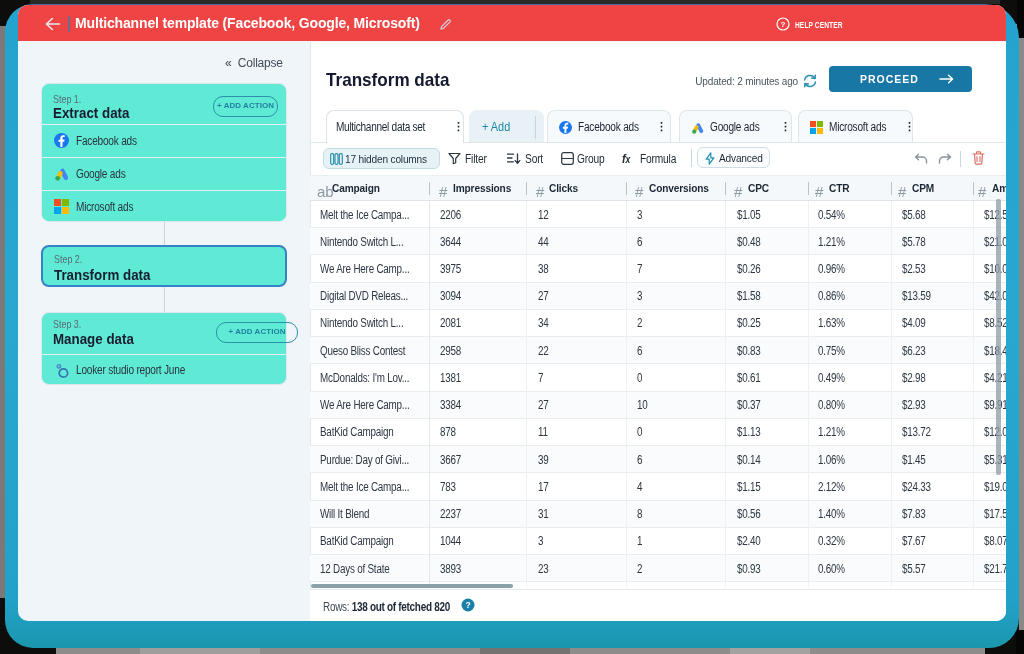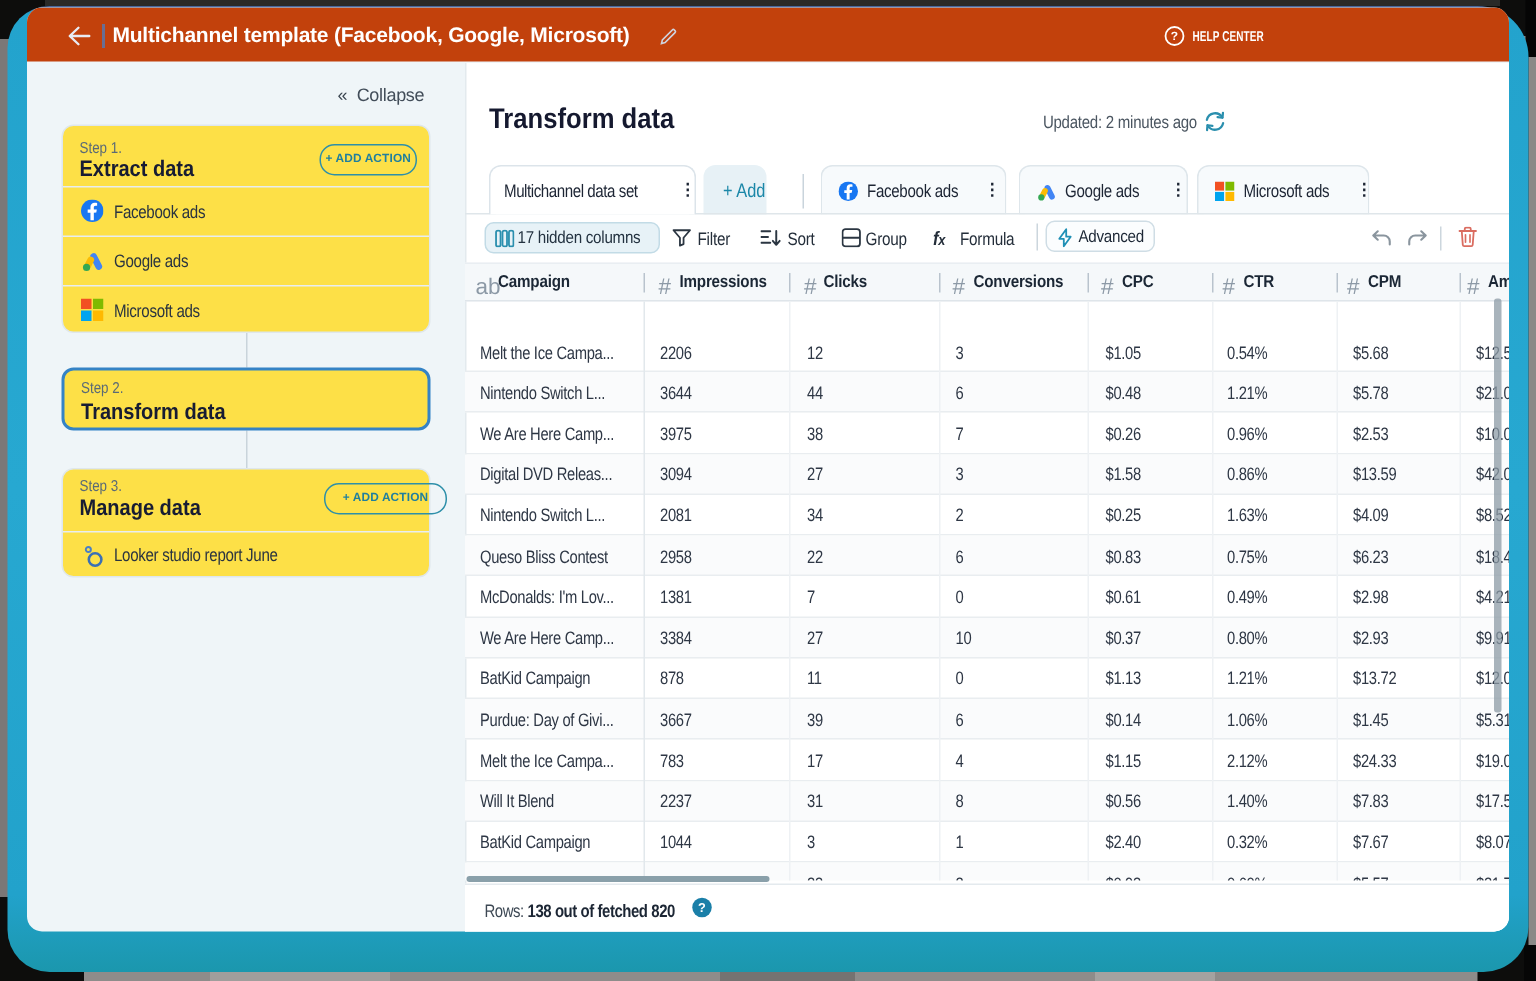--- a/index.html
+++ b/index.html
@@ -19,36 +19,36 @@
 
   
   #frame { left:5px; top:3.5px; width:1014px; height:644.5px; border-radius:28px 34px 30px 28px;
     background:linear-gradient(180deg,#48649e 0%, #23a3cd 0.8%, #27a8d1 50%, #22a2cb 92%, #1b97ad 100%); }
 
   
   #win { left:18px; top:4.5px; width:988px; height:616.5px; border-radius:10px;
     overflow:hidden; background:#eff5f8; }
 
   
-  #navbar { left:0; top:0; width:988px; height:36.5px; background:#c2410c; }
+  #navbar { left:0; top:0; width:988px; height:36.5px; background:#ef4444; }
   #backarrow { left:27px; top:12px; }
   #nav-sep { left:50px; top:11px; width:1.5px; height:16px; background:#696e92; }
   #nav-title { left:57px; top:10.5px; color:#ffffff; font-size:14px; font-weight:bold; letter-spacing:-0.15px; }
   #nav-pencil { left:421px; top:13px; }
   #help { left:777px; top:14px; color:#ffffff; font-size:9.5px; font-weight:bold; letter-spacing:0.1px; transform:scaleX(0.7); transform-origin:0 50%; }
   #saverun { left:839px; top:5px; width:115px; height:27px; background:#ffffff; border-radius:4px; }
   #saverun .txt { position:absolute; left:12px; top:8.5px; color:#157f9d; font-size:10px; font-weight:bold; letter-spacing:0.5px; }
   #saverun .div { position:absolute; left:87px; top:0; width:1px; height:27px; background:#d7e1e8; }
   #saverun .chev { position:absolute; left:96px; top:10px; }
 
   
   .collapse { left:207px; top:51.5px; color:#424d59; font-size:12px; letter-spacing:-0.2px; }
   .collapse .chev { font-size:12px; color:#39444f; }
 
-  .card { background:#fde047; border:1px solid #dfe7ec; border-radius:8px; }
+  .card { background:#5eead4; border:1px solid #dfe7ec; border-radius:8px; }
   #card1 { left:23px; top:78px; width:246px; height:139px; }
   #card2 { left:23px; top:240px; width:246px; height:42px; border:2px solid #3583c5; }
   #card3 { left:23px; top:307px; width:246px; height:73px; }
   .steplbl { position:absolute; left:11px; color:#5a6a76; font-size:10.5px; transform:scaleX(0.85); transform-origin:0 50%; }
   .stepname { position:absolute; left:11px; color:#171c33; font-size:15px; font-weight:bold; transform:scaleX(0.89); transform-origin:0 50%; }
   .addbtn { position:absolute; border:1.5px solid #2d8fa9; border-radius:8px; color:#1f7f9e;
     font-size:7.9px; font-weight:bold; letter-spacing:0.1px; text-align:center; overflow:hidden; border-radius:10px !important; }
   .srcrow-divider { position:absolute; left:0; width:100%; height:1px; background:#e8edf1; }
   .srctxt { position:absolute; left:34px; color:#2a3440; font-size:12px; letter-spacing:-0.25px; transform:scaleX(0.84); transform-origin:0 50%; }
   .connector { left:146px; width:1px; background:#c9d4db; }
@@ -57,21 +57,21 @@
   #main { left:292px; top:37px; width:696px; height:580px; background:#ffffff; border-left:1px solid #e3eaee; }
   #mtitle { left:16px; top:27px; color:#15192f; font-size:19px; font-weight:bold; transform:scaleX(0.9); transform-origin:0 50%; }
   #updated { left:380px; top:69px; width:400px; text-align:right; color:#4a5560; font-size:11.8px; letter-spacing:-0.2px; transform:scaleX(0.85); transform-origin:100% 50%; }
   #refresh { left:784px; top:68px; }
   #proceed { left:811px; top:61px; width:143px; height:26px; background:#1877a4; border-radius:4px;
     color:#ffffff; font-size:10.5px; font-weight:bold; letter-spacing:1px; text-align:center; line-height:26px; text-indent:-22px; }
 
   
   .tab { position:absolute; top:105px; height:33px; border-radius:8px 8px 0 0; font-size:13px; }
   #tab-active { left:308px; width:138px; background:#ffffff; border:1px solid #dce4ea; border-bottom:none; z-index:3; }
-  #tab-add { left:451px; width:42px; background:#e7f1f6; border-radius:8px 8px 0 0;text-decoration:underline; }
+  #tab-add { left:451px; width:75px; background:#e7f1f6; border-radius:8px 8px 0 0;text-decoration:underline; }
   .tab-src { background:#f7fafc; border:1px solid #dee6eb; border-bottom:none; color:#1c2433; }
   #tab-fb { left:529px; width:124px; }
   #tab-g  { left:661px; width:113px; }
   #tab-ms { left:780px; width:115px; }
   #tabs-border { left:0px; top:137px; width:696px; height:1px; background:#dfe6ea; z-index:2; }
   .tab .lbl { position:absolute; top:9px; color:#1c2433; transform:scaleX(0.84); transform-origin:0 50%; }
   .dots { color:#7f93a3; font-weight:bold; font-size:11px; letter-spacing:0; transform:none !important; }
 
   
   .tool-ico { position:absolute; }
@@ -79,21 +79,21 @@
   #chip-cols { left:305px; top:143px; width:117px; height:21px; background:#e7f2f7; border:1px solid #c2dbe6; border-radius:6px; }
   #chip-adv  { left:679px; top:142px; width:73px; height:21px; background:#fbfdfe; border:1px solid #cfdde5; border-radius:6px; }
   .tbsep { position:absolute; width:1px; background:#ccd6dd; }
 
   
   #thead { left:292px; top:170px; width:696px; height:26px; background:#f5f8fa;
     border-top:1px solid #e9eef2; border-bottom:1px solid #dfe5ea; }
   .th { position:absolute; top:6.5px; font-size:11.5px; letter-spacing:-0.15px; font-weight:bold; color:#1b2735; transform:scaleX(0.88); transform-origin:0 50%; }
   .th-pre { position:absolute; top:7px; font-size:15px; color:#8c99a6; }
   .tick { position:absolute; top:6px; width:1px; height:13px; background:#b9c3cd; }
-  .row { position:absolute; left:0; width:696px; height:27.24px; border-bottom:1px solid #e9edf0;margin-top:20px; }
+  .row { position:absolute; left:0; width:696px; height:27.24px; border-bottom:1px solid #e9edf0; }
   .row.even { background:#fafbfc; }
   .cell { position:absolute; top:6.5px; font-size:12px; letter-spacing:-0.25px; color:#2e3745; transform:scaleX(0.82); transform-origin:0 50%; }
   .colborder { position:absolute; top:196px; width:1px; height:386px; background:#eef1f4; }
 
   
   #hscroll { left:293px; top:579px; width:202px; height:4px; background:#8aa0aa; border-radius:2px; }
   #vscroll { left:978px; top:194px; width:5px; height:276px; background:rgba(140,155,165,0.75); border-radius:2px; }
 
   
   #footer { left:292px; top:584px; width:696px; height:33px; background:#ffffff; border-top:1px solid #e4eaee; }
@@ -182,20 +182,24 @@
 
     <div class="abs" id="main"></div>
     <div class="abs" id="mtitle" style="left:308px; top:64px;">Transform data</div>
     <div class="abs" id="updated">Updated: 2 minutes ago</div>
     <svg class="abs" id="refresh" width="16" height="16" viewBox="0 0 16 16">
       <path d="M2.6 6.9 a5.6 5.6 0 0 1 10.3 -1.6" fill="none" stroke="#2a8fae" stroke-width="1.5" stroke-linecap="round"></path>
       <path d="M13.3 2.2 l-0.3 3.3 l-3.3 -0.4" fill="none" stroke="#2a8fae" stroke-width="1.5" stroke-linecap="round" stroke-linejoin="round"></path>
       <path d="M13.4 9.1 a5.6 5.6 0 0 1 -10.3 1.6" fill="none" stroke="#2a8fae" stroke-width="1.5" stroke-linecap="round"></path>
       <path d="M2.7 13.8 l0.3 -3.3 l3.3 0.4" fill="none" stroke="#2a8fae" stroke-width="1.5" stroke-linecap="round" stroke-linejoin="round"></path>
     </svg>
+    <div class="abs" id="proceed">PROCEED
+      <svg style="position:absolute; right:18px; top:8px;" width="15" height="10" viewBox="0 0 15 10">
+        <path d="M1 5 h12.2 M9.6 1.2 L13.6 5 L9.6 8.8" fill="none" stroke="#ffffff" stroke-width="1.4" stroke-linecap="round" stroke-linejoin="round"></path>
+      </svg></div>
 
     <div class="tab" id="tab-active">
         <span class="lbl" style="left:9px; font-size:12px; letter-spacing:-0.35px;">Multichannel data set</span>
         <span class="lbl dots" style="left:126px;">⋮</span>
       </div>
     <div class="tab" id="tab-add">
         <span class="lbl" style="left:13px; color:#1b87a8;">+ Add</span>
       </div>
     <div class="abs" style="left:517px; top:111px; width:1px; height:23px; background:#c9d4dc;"></div>
     <div class="tab tab-src" id="tab-fb">

